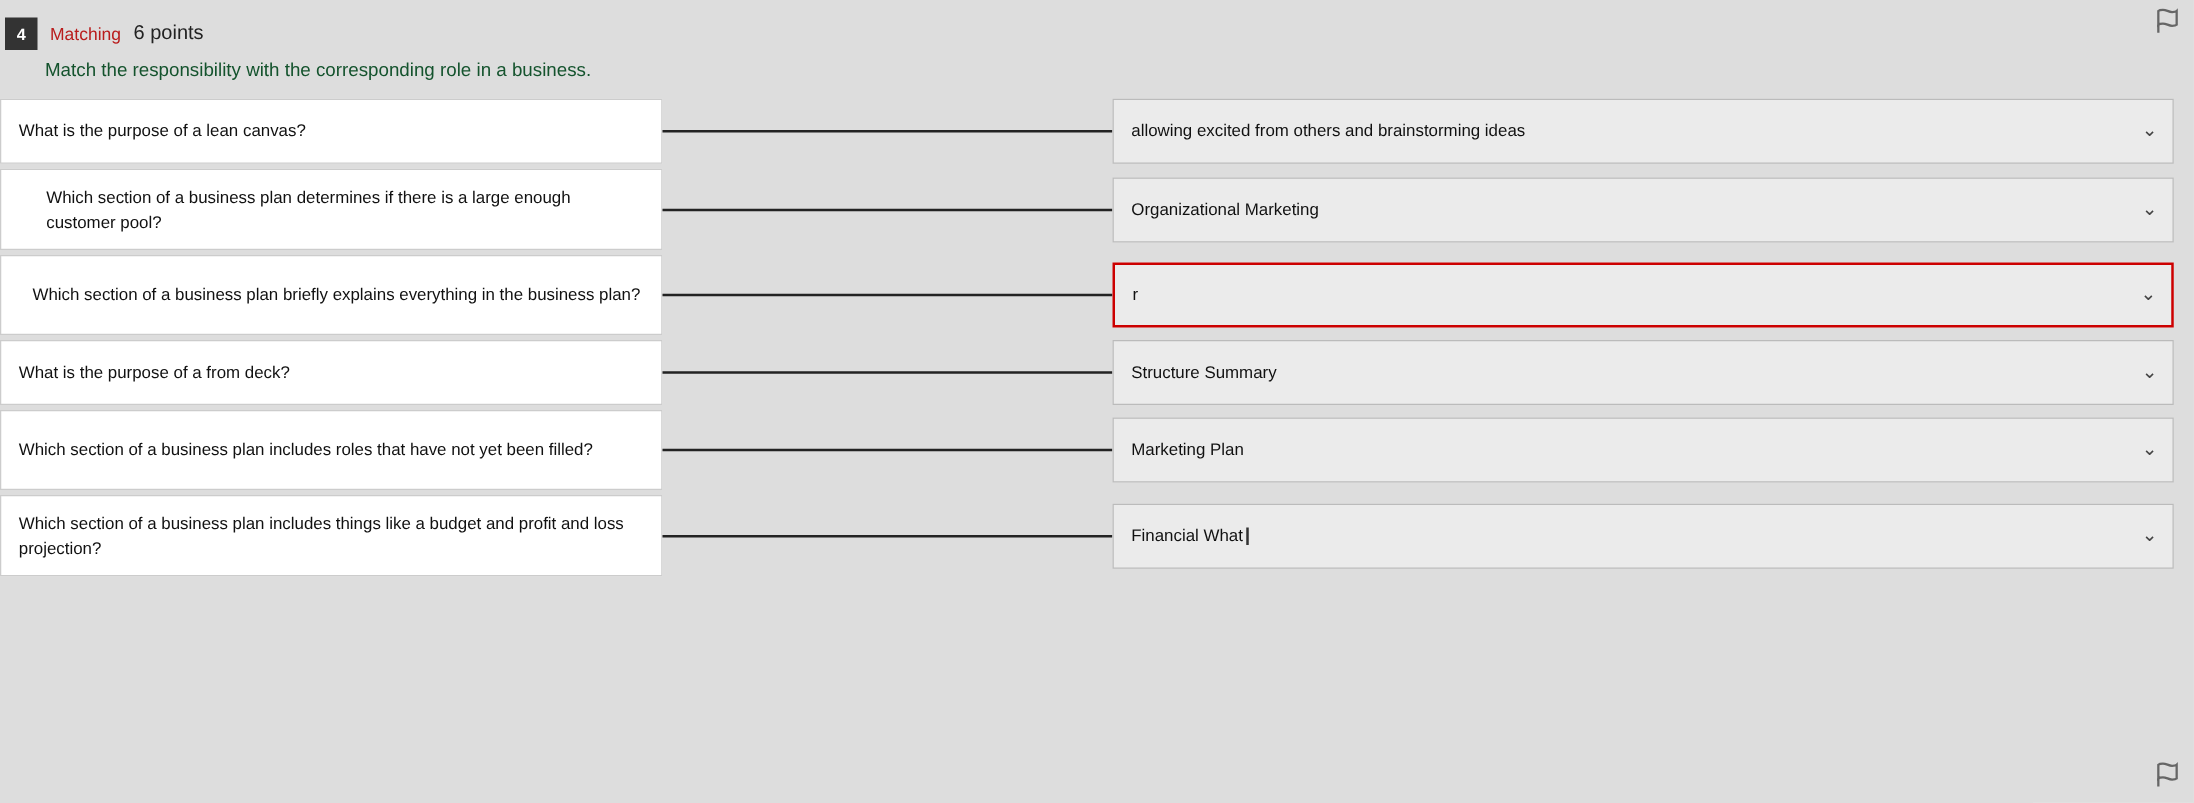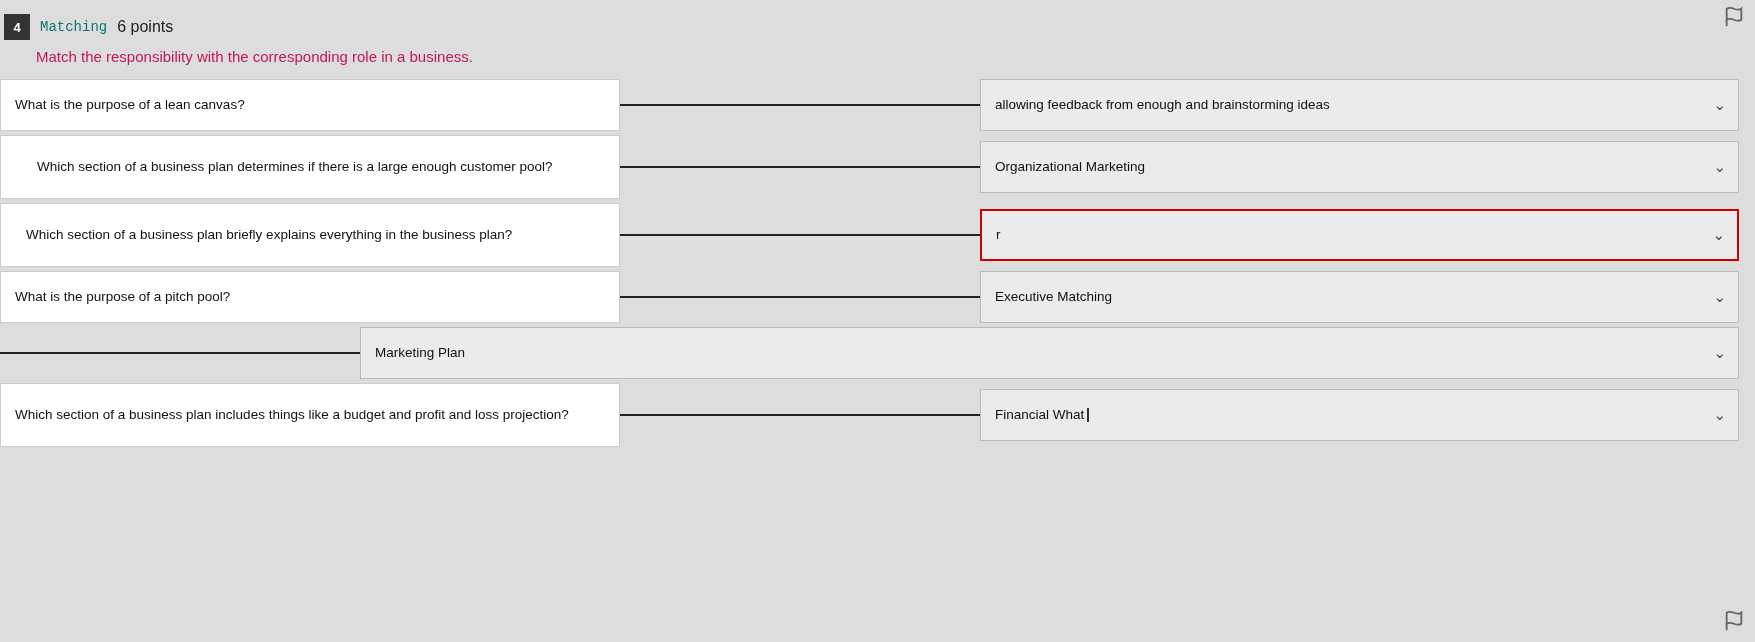--- a/index.html
+++ b/index.html
@@ -45,21 +45,21 @@
       height: auto;
     }
 
     .q-box {
       background: white;
       border: 1px solid #ccc;
       padding: 12px 14px;
       font-size: 13.5px;
       color: #111;
       line-height: 1.45;
-      width: 620px;
+      width: 530px;
       min-height: 52px;
       display: flex;
       align-items: center;
       flex-shrink: 0;
     }
 
     .line-connector {
       height: 2px;
       background: #222;
       width: 360px;
@@ -108,33 +108,33 @@
 
   <div class="top-flag">
     <svg width="22" height="22" viewBox="0 0 24 24" fill="none" stroke="#666" stroke-width="2">
       <path d="M4 15s1-1 4-1 5 2 8 2 4-1 4-1V3s-1 1-4 1-5-2-8-2-4 1-4 1z"></path>
       <line x1="4" y1="22" x2="4" y2="15"></line>
     </svg>
   </div>
 
   <div style="display:flex; align-items:center; gap:10px; margin-bottom:8px; padding-left:4px;">
     <div style="background:#333;color:white;width:26px;height:26px;display:flex;align-items:center;justify-content:center;font-size:13px;font-weight:bold;flex-shrink:0;">4</div>
-    <span style="font-size:14px;color:#0f766e;font-family:Liberation Mono, monospace;">Matching</span>
+    <span style="font-size:14px;color:#b91c1c;">Matching</span>
     <span style="font-size:16px;color:#222;">6 points</span>
   </div>
 
-  <div style="font-size:15px;color:#be185d;margin-bottom:14px;padding-left:36px;font-weight:500;">Match the responsibility with the corresponding role in a business.</div>
+  <div style="font-size:15px;color:#14532d;margin-bottom:14px;padding-left:36px;font-weight:500;">Match the responsibility with the corresponding role in a business.</div>
 
   <div class="rows-area">
 
     <div class="match-row">
       <div class="q-box">What is the purpose of a lean canvas?</div>
       <div class="line-connector"></div>
       <div class="a-box">
-        <span>allowing feedback from enough and brainstorming ideas</span>
+        <span>allowing excited from others and brainstorming ideas</span>
         <span class="dropdown-arrow">⌄</span>
       </div>
     </div>
 
     <div class="match-row">
       <div class="q-box" style="min-height:64px;padding-left:36px;">Which section of a business plan determines if there is a large enough customer pool?</div>
       <div class="line-connector"></div>
       <div class="a-box">
         <span>Organizational Marketing</span>
         <span class="dropdown-arrow">⌄</span>
@@ -144,29 +144,30 @@
     <div class="match-row">
       <div class="q-box" style="min-height:64px;padding-left:25px;">Which section of a business plan briefly explains everything in the business plan?</div>
       <div class="line-connector"></div>
       <div class="a-box red-border">
           <span>r</span>
         <span class="dropdown-arrow">⌄</span>
       </div>
     </div>
 
     <div class="match-row">
-      <div class="q-box">What is the purpose of a pitch pool?</div>
+      <div class="q-box">What is the purpose of a from deck?</div>
       <div class="line-connector"></div>
       <div class="a-box">
-        <span>Executive Matching</span>
+        <span>Structure Summary</span>
         <span class="dropdown-arrow">⌄</span>
       </div>
     </div>
 
     <div class="match-row">
+      <div class="q-box" style="min-height:64px;">Which section of a business plan includes roles that have not yet been filled?</div>
       <div class="line-connector"></div>
       <div class="a-box">
         <span>Marketing Plan</span>
         <span class="dropdown-arrow">⌄</span>
       </div>
     </div>
 
     <div class="match-row">
       <div class="q-box" style="min-height:64px;">Which section of a business plan includes things like a budget and profit and loss projection?</div>
       <div class="line-connector"></div>

